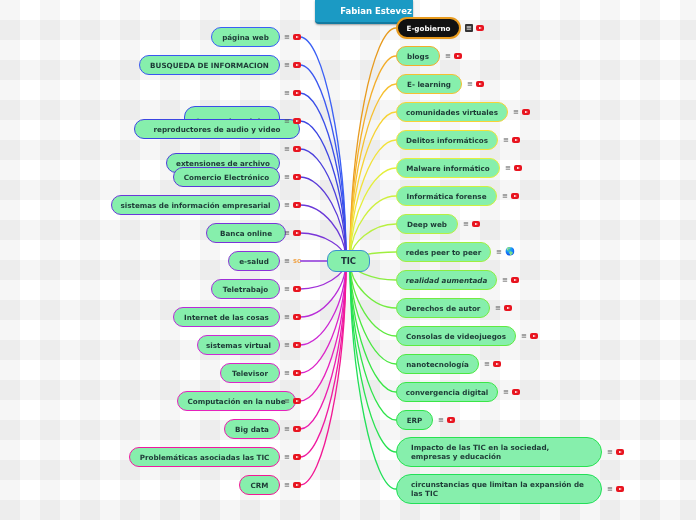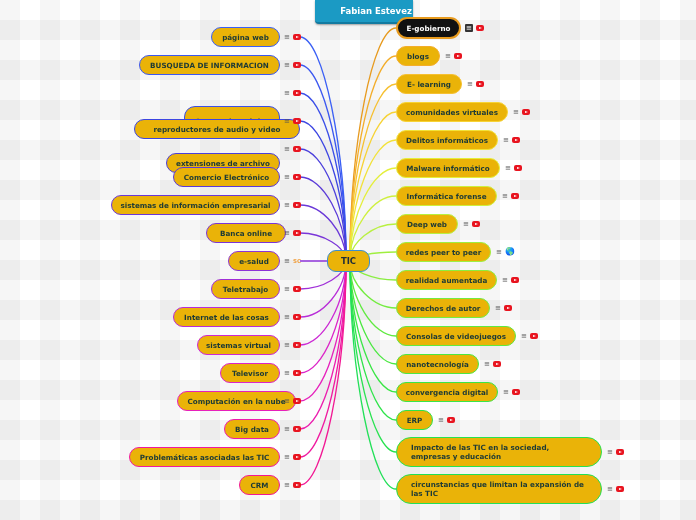--- a/index.html
+++ b/index.html
@@ -15,21 +15,21 @@
   #links { position: absolute; left: 0; top: 0; width: 696px; height: 520px; }
   .title-tab {
     position: absolute; left: 315px; top: 0; width: 74px; height: 22px;
     background: #1b9ac4; color: #fff; font-weight: bold; font-size: 8.5px;
     display: flex; align-items: center; justify-content: center;
     border-radius: 0 0 4px 4px; box-shadow: 0 1px 2px rgba(0,0,0,0.35);
     border-bottom: 2px solid #127aa0;
     padding-left: 24px;
   }
   .node {
-    position: absolute; box-sizing: border-box; background: #eab308;
+    position: absolute; box-sizing: border-box; background: #86efac;
     border: 1.5px solid #888; border-radius: 11px;
     font-size: 7.2px; font-weight: bold; color: #1d3a36;
     display: flex; align-items: center; justify-content: center;
     white-space: nowrap; padding: 0 10px;
   }
   .node.multi { white-space: normal; justify-content: flex-start; padding: 0 14px; line-height: 9px; border-radius: 15px; }
   .node.center { border-color: #3b8fcf; border-radius: 9px; font-size: 8.5px; color: #1d2d3a; }
   .node.selected { background: #111; color: #fff; border: 2px solid #e79a1e; }
   .menu-icon {
     position: absolute; width: 6px; height: 6px; font-size: 7px; line-height: 6px;
@@ -162,21 +162,21 @@
     <span class="yt-icon" style="left:514px; top:165px;"></span>
     <div class="node" style="left:396px; top:186px; width:101px; height:20px; border-color:#cff03e;">Informática forense</div>
     <span class="menu-icon" style="left:502px; top:193px;">≡</span>
     <span class="yt-icon" style="left:511px; top:193px;"></span>
     <div class="node" style="left:396px; top:214px; width:62px; height:20px; border-color:#b8f040;">Deep web</div>
     <span class="menu-icon" style="left:463px; top:221px;">≡</span>
     <span class="yt-icon" style="left:472px; top:221px;"></span>
     <div class="node" style="left:396px; top:242px; width:95px; height:20px; border-color:#a0ef40;border-radius:10px;">redes peer to peer</div>
     <span class="menu-icon" style="left:496px; top:249px;">≡</span>
     <span class="globe-icon" style="left:505px; top:248px;">🌎</span>
-    <div class="node" style="left:396px; top:270px; width:101px; height:20px; border-color:#8aee40;">realidad aumentada</div>
+    <div class="node" style="left:396px; top:270px; width:101px; height:20px; border-color:#8aee40;font-style:italic;">realidad aumentada</div>
     <span class="menu-icon" style="left:502px; top:277px;">≡</span>
     <span class="yt-icon" style="left:511px; top:277px;"></span>
     <div class="node" style="left:396px; top:298px; width:94px; height:20px; border-color:#74ec40;">Derechos de autor</div>
     <span class="menu-icon" style="left:495px; top:305px;">≡</span>
     <span class="yt-icon" style="left:504px; top:305px;"></span>
     <div class="node" style="left:396px; top:326px; width:120px; height:20px; border-color:#60ea40;">Consolas de videojuegos</div>
     <span class="menu-icon" style="left:521px; top:333px;">≡</span>
     <span class="yt-icon" style="left:530px; top:333px;"></span>
     <div class="node" style="left:396px; top:354px; width:83px; height:20px; border-color:#4ce842;">nanotecnología</div>
     <span class="menu-icon" style="left:484px; top:361px;">≡</span>

